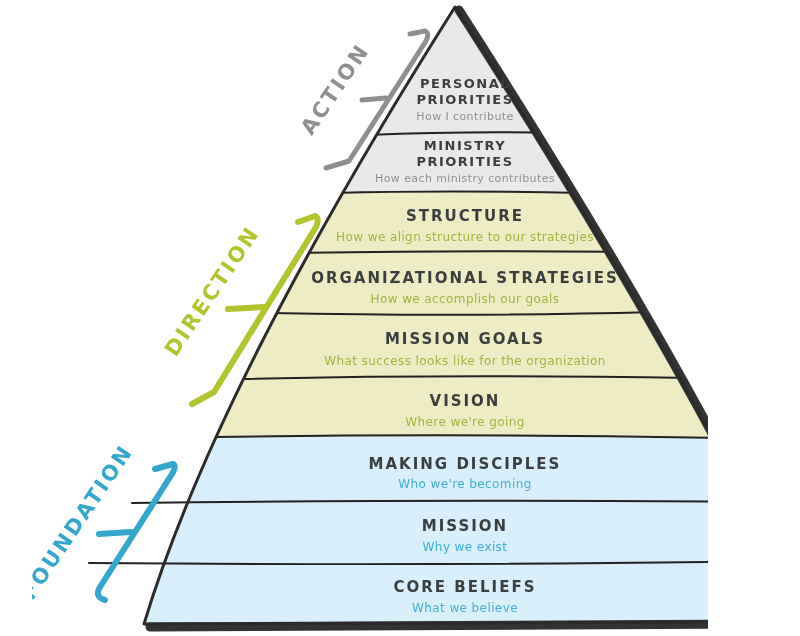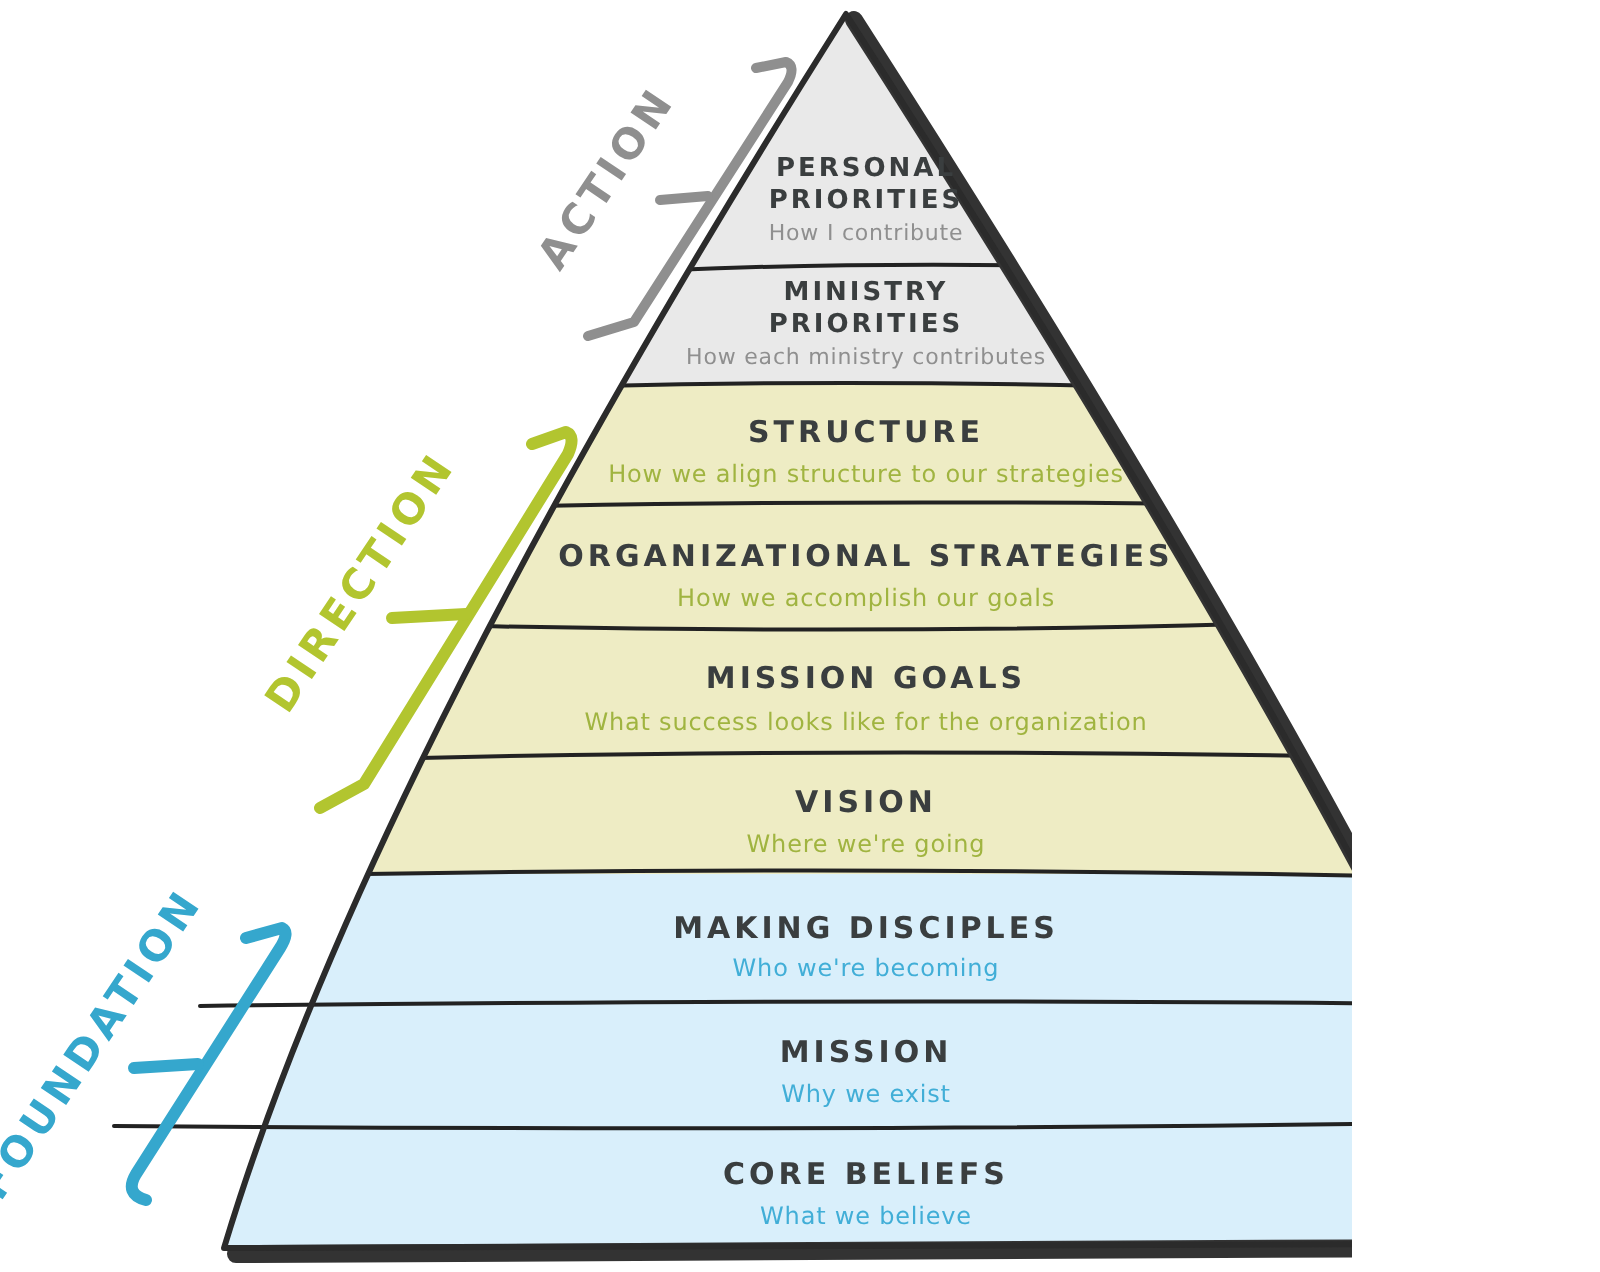--- a/index.html
+++ b/index.html
@@ -1,17 +1,17 @@
 <!DOCTYPE html>
 <html><head>
 <meta charset="utf-8">
 <style>
   html,body{margin:0;padding:0;background:#ffffff;}
   .stage{position:relative;width:676px;height:636px;background:#ffffff;overflow:hidden;
-         font-family:"DejaVu Sans",sans-serif;}
+         font-family:"DejaVu Sans",sans-serif;padding-left:32px;}
   svg text{font-family:"DejaVu Sans",sans-serif;}
   .layer-title{font-weight:bold;letter-spacing:2px;}
   .layer-title-sm{font-weight:bold;letter-spacing:1.5px;}
   .layer-sub{letter-spacing:0.4px;}
   .group-label{font-weight:bold;letter-spacing:2.5px;}
 </style>
 </head>
 <body>
 
 <div class="stage">

